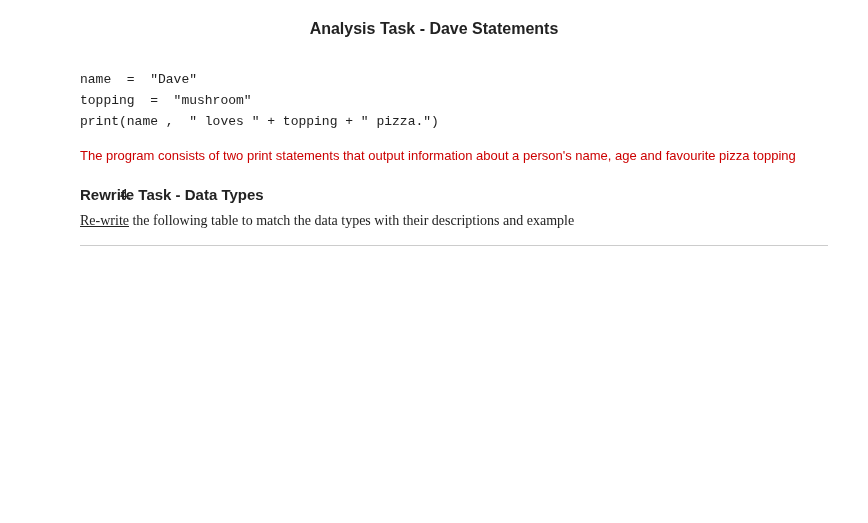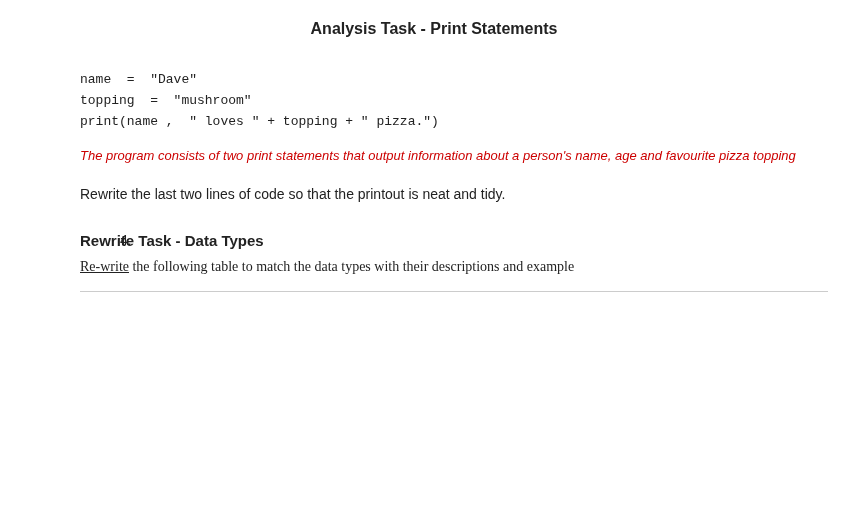--- a/index.html
+++ b/index.html
@@ -44,21 +44,20 @@
       font-family: 'Courier New', Courier, monospace;
       font-size: 13px;
       color: #222;
       line-height: 1.6;
       margin-bottom: 14px;
     }
 
     .answer-text {
       font-size: 13px;
       color: #cc0000;
-      font-style: italic;
       line-height: 1.5;
       margin-bottom: 20px;
     }
 
     .rewrite-instruction {
       font-size: 14px;
       color: #222;
       margin-bottom: 30px;
     }
 
@@ -112,33 +111,32 @@
       justify-content: center;
       margin-bottom: 16px;
     }
   </style>
 </head>
 <body>
 
 <div class="page-container">
 
   <div class="task-title-area">
-    <div class="header-title">Analysis Task - Print Statements</div>
+    <div class="header-title">Analysis Task - Dave Statements</div>
   </div>
 
 
   <div class="code-block">
     <div>name &nbsp;= &nbsp;"Dave"</div>
     <div>topping &nbsp;= &nbsp;"mushroom"</div>
     <div>print(name , &nbsp;" loves " + topping + " pizza.")</div>
   </div>
 
   <div class="answer-text">The program consists of two print statements that output information about a person's name, age and favourite pizza topping</div>
 
-  <div class="rewrite-instruction">Rewrite the last two lines of code so that the printout is neat and tidy.</div>
 
   <div class="section-4">
     <div class="section-row">
       <span class="section-number">4.</span>
       <div class="indent-block">
         <div class="section-4-header">Rewrite Task  - Data Types</div>
         <div class="section-4-instruction">
           <span class="underline">Re-write</span><span> the following table to match the data types with their descriptions and example</span>
         </div>
       </div>

